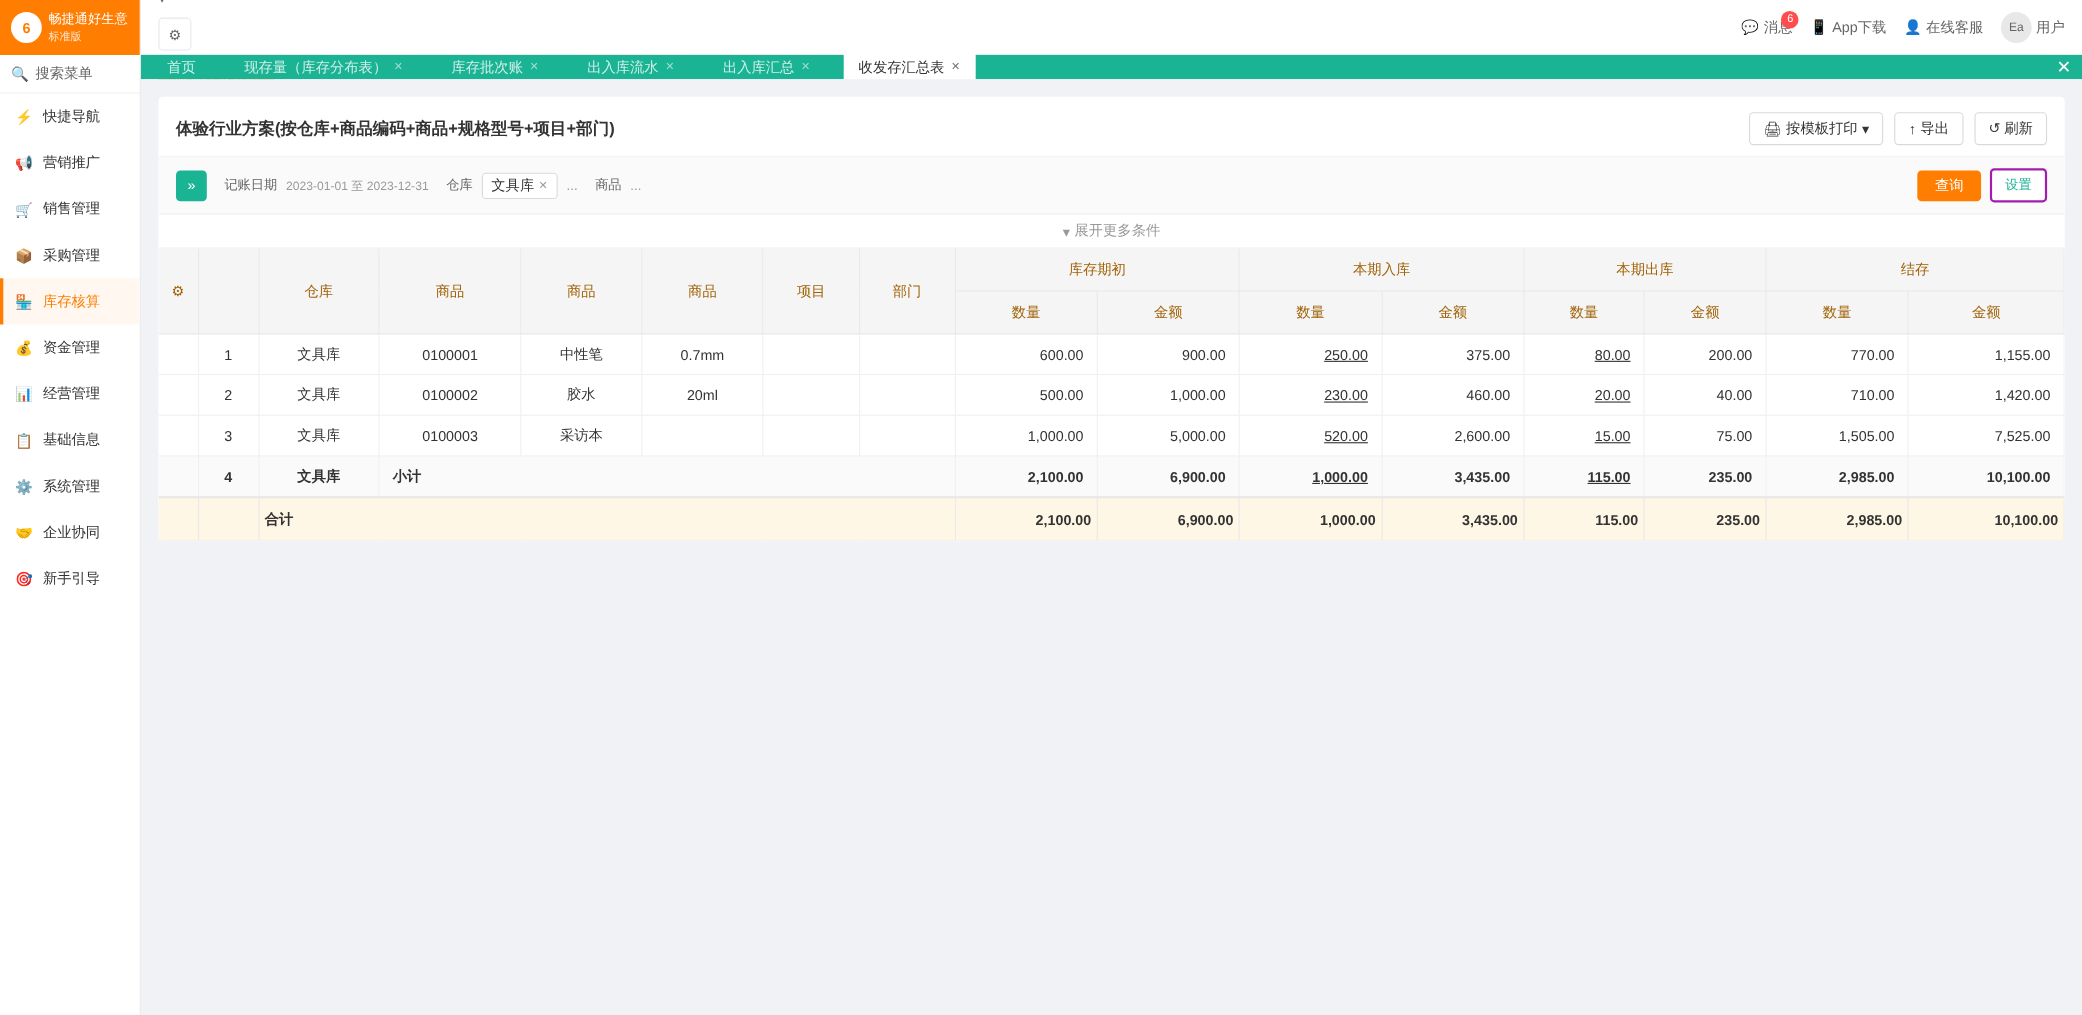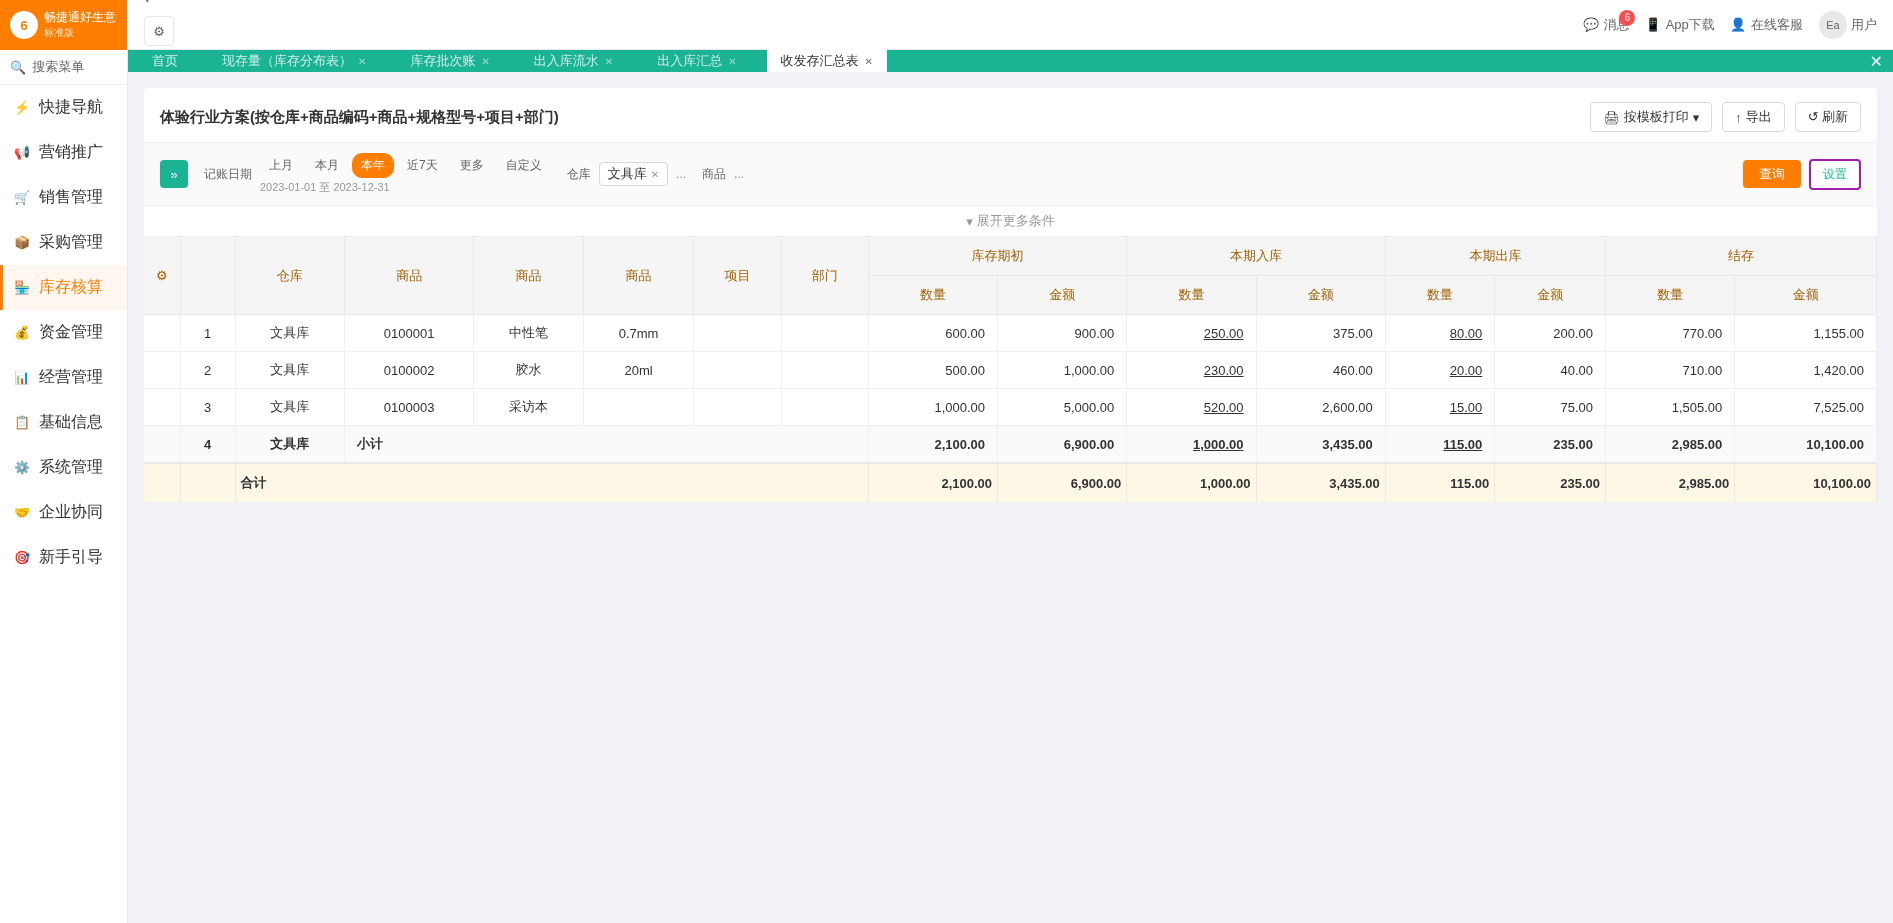--- a/index.html
+++ b/index.html
@@ -9,21 +9,21 @@
     .sidebar { width: 128px; background: #fff; display: flex; flex-direction: column; height: 100%; border-right: 1px solid #e8e8e8; flex-shrink: 0; }
     .sidebar-logo { background: #ff7d00; color: #fff; padding: 8px 10px; display: flex; align-items: center; gap: 6px; height: 50px; }
     .sidebar-logo-icon { width: 28px; height: 28px; background: #fff; border-radius: 50%; display: flex; align-items: center; justify-content: center; color: #ff7d00; font-weight: bold; font-size: 14px; }
     .sidebar-logo-text { font-size: 12px; color: #fff; line-height: 1.3; }
     .sidebar-logo-sub { font-size: 10px; opacity: 0.8; }
     .sidebar-search { display: flex; align-items: center; padding: 8px 10px; color: #666; cursor: pointer; gap: 6px; border-bottom: 1px solid #f0f0f0; }
     .sidebar-nav { display: flex; flex-direction: column; flex: 1; overflow-y: auto; }
     .nav-item { display: flex; align-items: center; padding: 12px 10px; cursor: pointer; color: #333; gap: 8px; border-left: 3px solid transparent; }
     .nav-item.active { background: #fff7f0; color: #ff7d00; border-left-color: #ff7d00; }
     .nav-item-icon { width: 18px; height: 18px; display: flex; align-items: center; justify-content: center; flex-shrink: 0; }
-    .nav-item-label { font-size: 16px; }
+    .nav-item-label { font-size: 13px; }
 
     
     .main { flex: 1; display: flex; flex-direction: column; overflow: hidden; }
 
     
     .topbar { height: 50px; background: #fff; display: flex; align-items: center; justify-content: space-between; padding: 0 16px; border-bottom: 1px solid #e8e8e8; }
     .topbar-left { display: flex; align-items: flex-start; gap: 10px; flex-direction: column; }
     .topbar-title { font-size: 14px; color: #333; }
     .topbar-dropdown { display: flex; align-items: center; gap: 4px; color: #666; font-size: 12px; cursor: pointer; }
     .topbar-gear { width: 30px; height: 30px; display: flex; align-items: center; justify-content: center; cursor: pointer; color: #666; border: 1px solid #e8e8e8; border-radius: 4px; }
@@ -239,28 +239,20 @@
         </div>
       </div>
 
       <div class="filter-bar">
         <button class="filter-toggle-btn">
           <span>»</span>
         </button>
         <div class="filter-group">
           <span class="filter-label">记账日期</span>
           <div class="filter-date-col">
-            <div class="filter-date-options">
-              <button class="date-btn">上月</button>
-              <button class="date-btn">本月</button>
-              <button class="date-btn active">本年</button>
-              <button class="date-btn">近7天</button>
-              <button class="date-btn">更多</button>
-              <button class="date-btn">自定义</button>
-            </div>
             <div class="filter-date-range">2023-01-01 至 2023-12-31</div>
           </div>
         </div>
         <div class="filter-warehouse-area">
           <span class="filter-label">仓库</span>
           <div class="filter-tag">
             <span>文具库</span>
             <span class="filter-tag-close">✕</span>
           </div>
           <span class="filter-more-btn">...</span>

